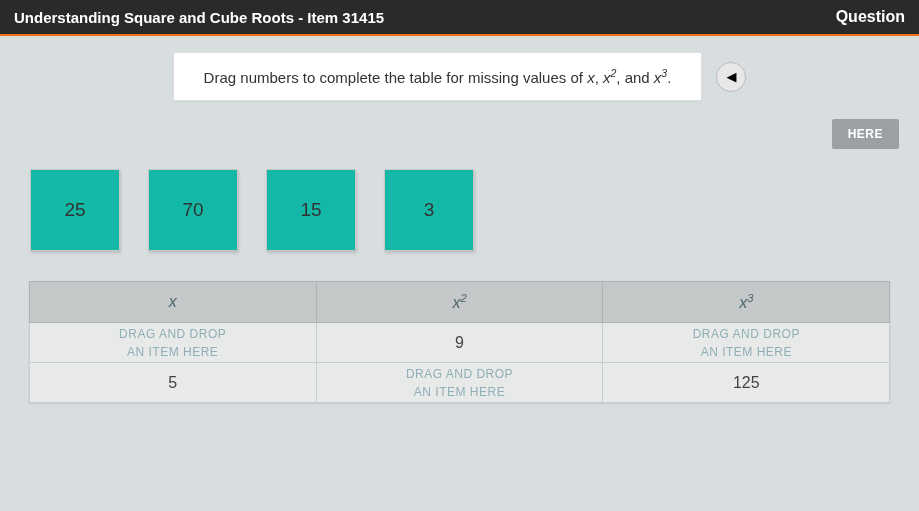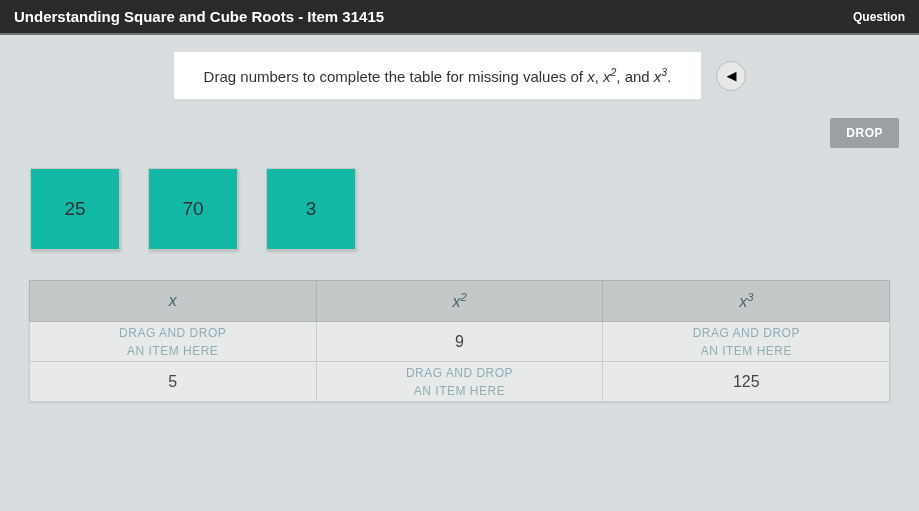--- a/index.html
+++ b/index.html
@@ -13,23 +13,23 @@
     }
     .titlebar {
       background: #2a2a2a;
       color: #fff;
       padding: 8px 14px;
       font-size: 15px;
       font-weight: bold;
       display: flex;
       justify-content: space-between;
       align-items: center;
-      border-bottom: 2px solid #737373;
+      border-bottom: 2px solid #f97316;
     }
-    .titlebar .right { font-size: 12px; text-align: center; }
+    .titlebar .right { font-size: 16px; text-align: center; }
     .content { padding: 0 20px; }
     .instruction-wrap {
       display: flex;
       justify-content: center;
       align-items: center;
       margin: 16px 0 18px 0;
       gap: 14px;
     }
     .instruction {
       background: #fff;
@@ -132,26 +132,27 @@
   <div class="instruction-wrap">
     <div class="instruction">
       <span>Drag numbers to complete the table for missing values of </span><span class="math">x</span><span>, </span><span class="math">x</span><sup class="math">2</sup><span>, and </span><span class="math">x</span><sup class="math">3</sup><span>.</span>
     </div>
     <div class="audio-btn">
       <span>◀</span>
     </div>
   </div>
 
   <div class="actions">
-    <button class="btn">DROP</button>
+    <button class="btn">HERE</button>
   </div>
 
   <div class="drag-bank">
     <div class="drag-tile">25</div>
     <div class="drag-tile">70</div>
+    <div class="drag-tile">15</div>
     <div class="drag-tile">3</div>
   </div>
 
   <table class="tbl">
     <thead>
       <tr>
         <th><span>x</span></th>
         <th><span>x</span><sup>2</sup></th>
         <th><span>x</span><sup>3</sup></th>
       </tr>

